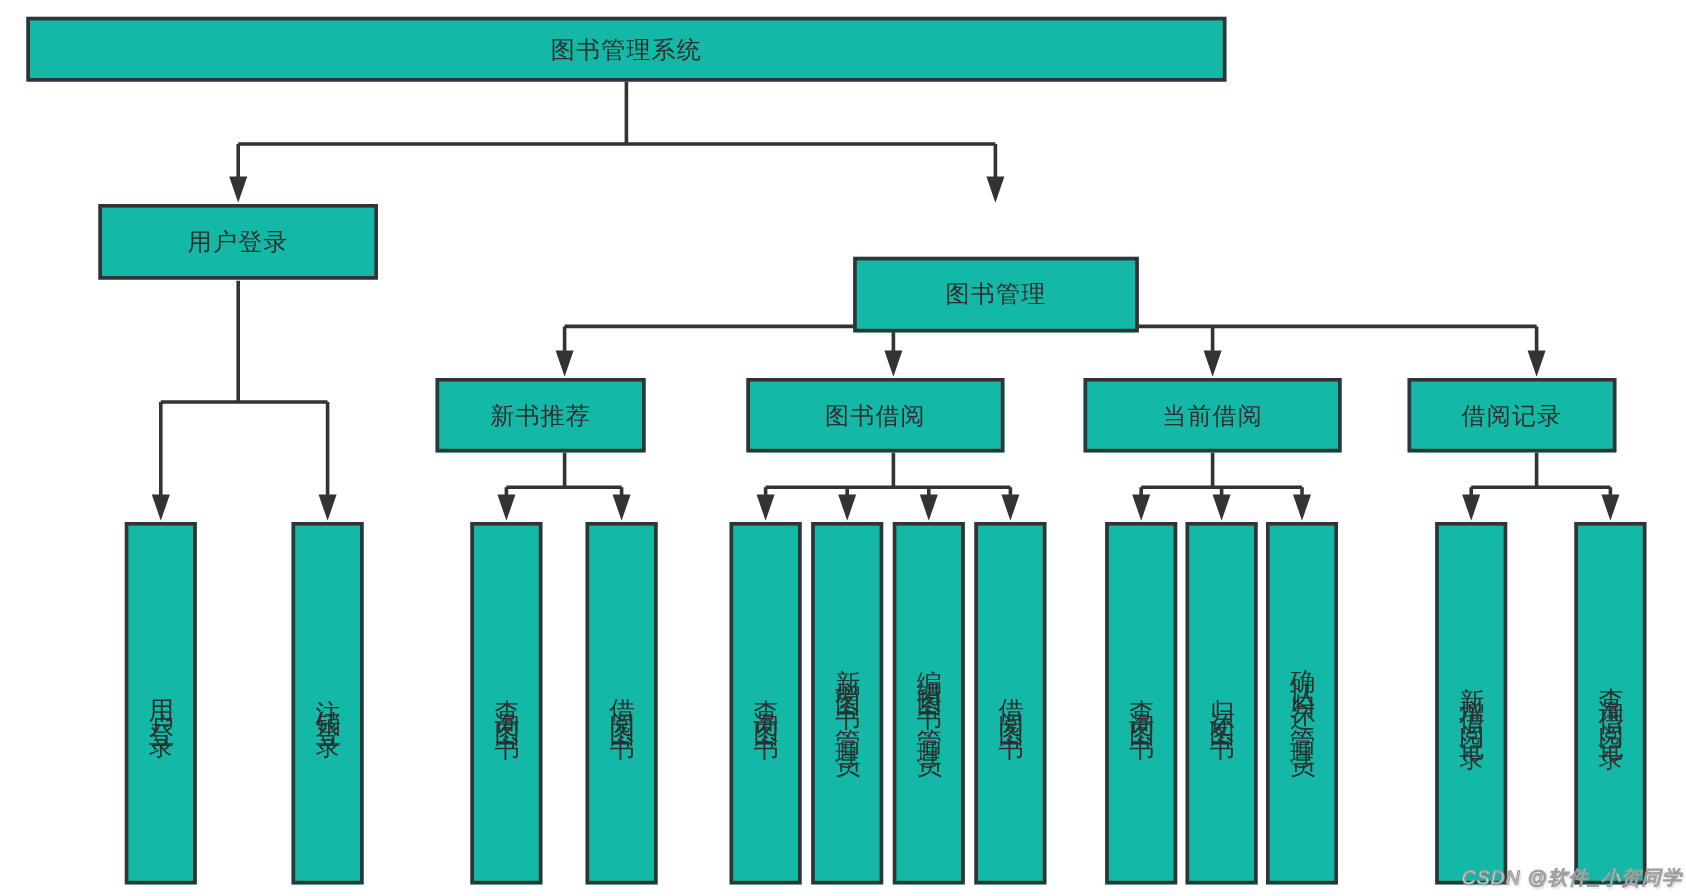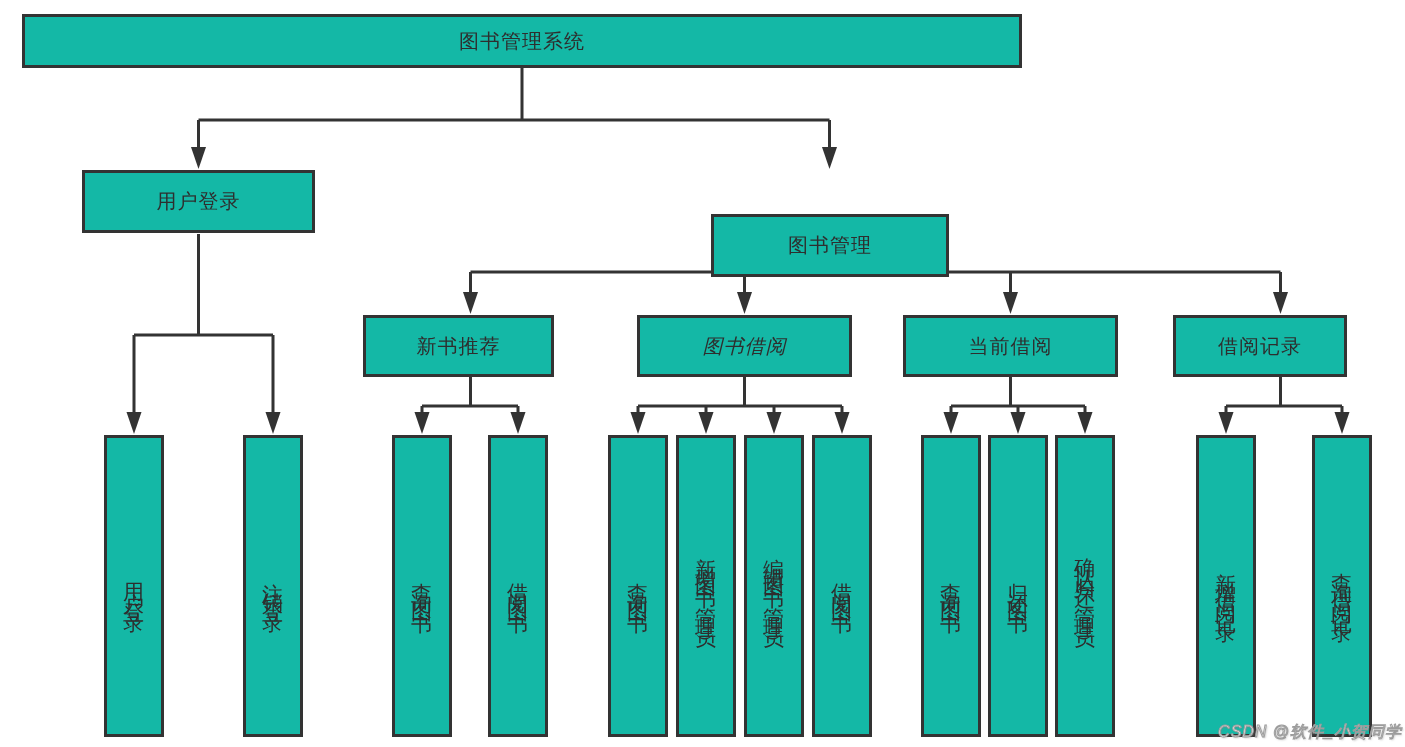--- a/index.html
+++ b/index.html
@@ -111,24 +111,24 @@
     <span class="label">图书管理系统</span>
   </div>
 
   <div class="node hbox" style="left:82px; top:170px; width:233px; height:63px;">
     <span class="label">用户登录</span>
   </div>
   <div class="node hbox" style="left:711px; top:170px; width:238px; height:63px;margin-top:44px;">
     <span class="label">图书管理</span>
   </div>
 
-  <div class="node hbox" style="left:363px; top:315px; width:191px; height:62px;">
+  <div class="node hbox" style="left:363px; top:315px; width:175px; height:62px;">
     <span class="label">新书推荐</span>
   </div>
-  <div class="node hbox" style="left:637px; top:315px; width:215px; height:62px;font-style:italic;">
+  <div class="node hbox" style="left:622px; top:315px; width:215px; height:62px;">
     <span class="label">图书借阅</span>
   </div>
   <div class="node hbox" style="left:903px; top:315px; width:215px; height:62px;">
     <span class="label">当前借阅</span>
   </div>
   <div class="node hbox" style="left:1173px; top:315px; width:174px; height:62px;">
     <span class="label">借阅记录</span>
   </div>
 
   <div class="node vbox" style="left:104px; top:435px; width:60px; height:302px;">

